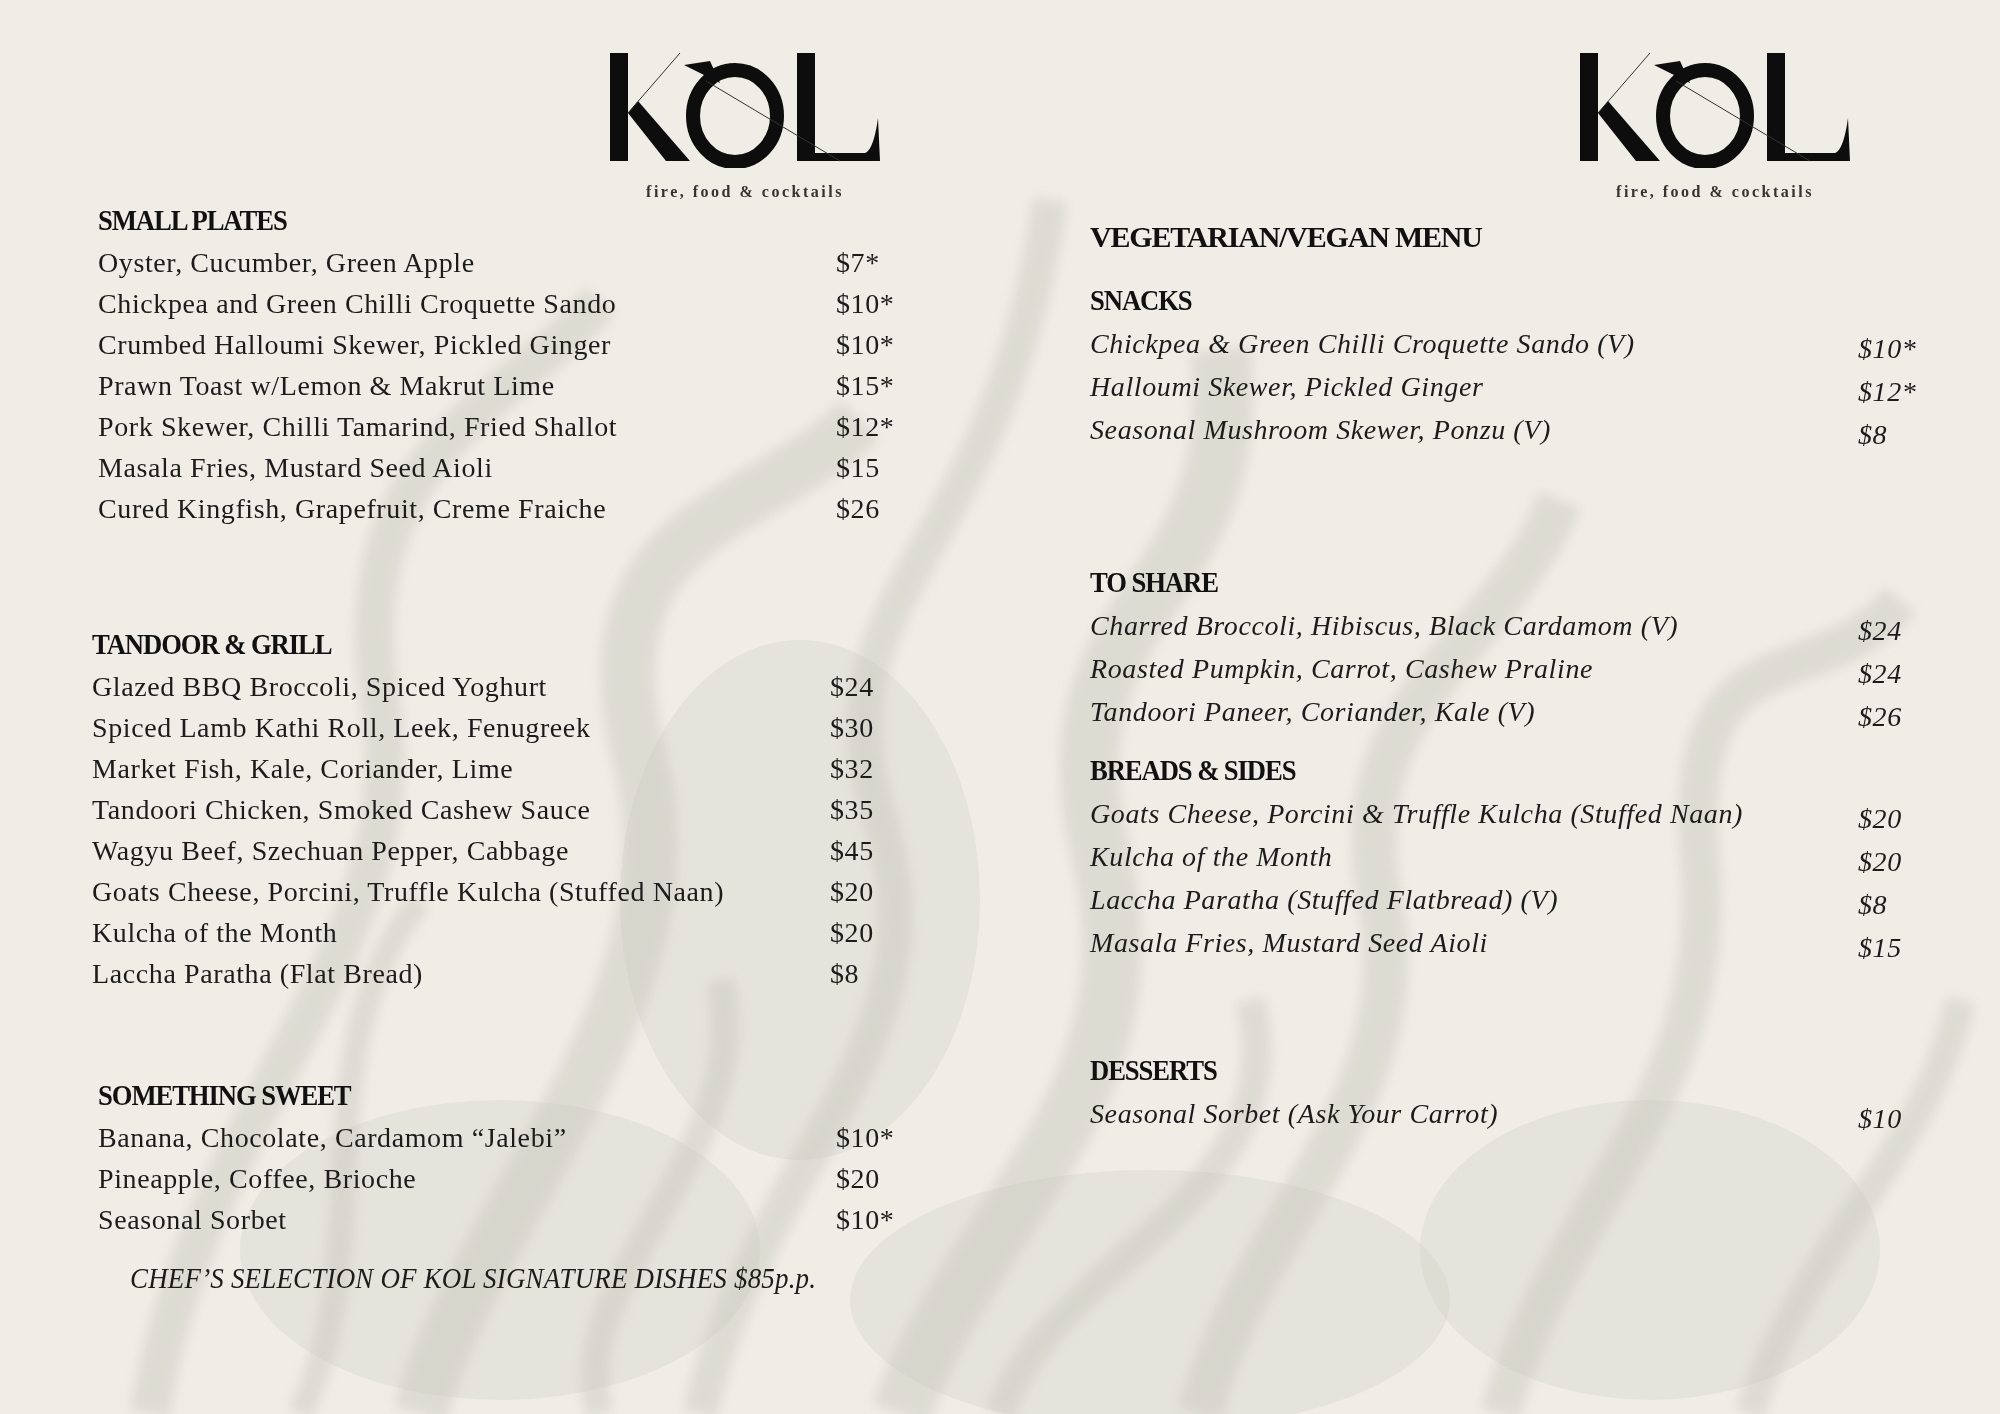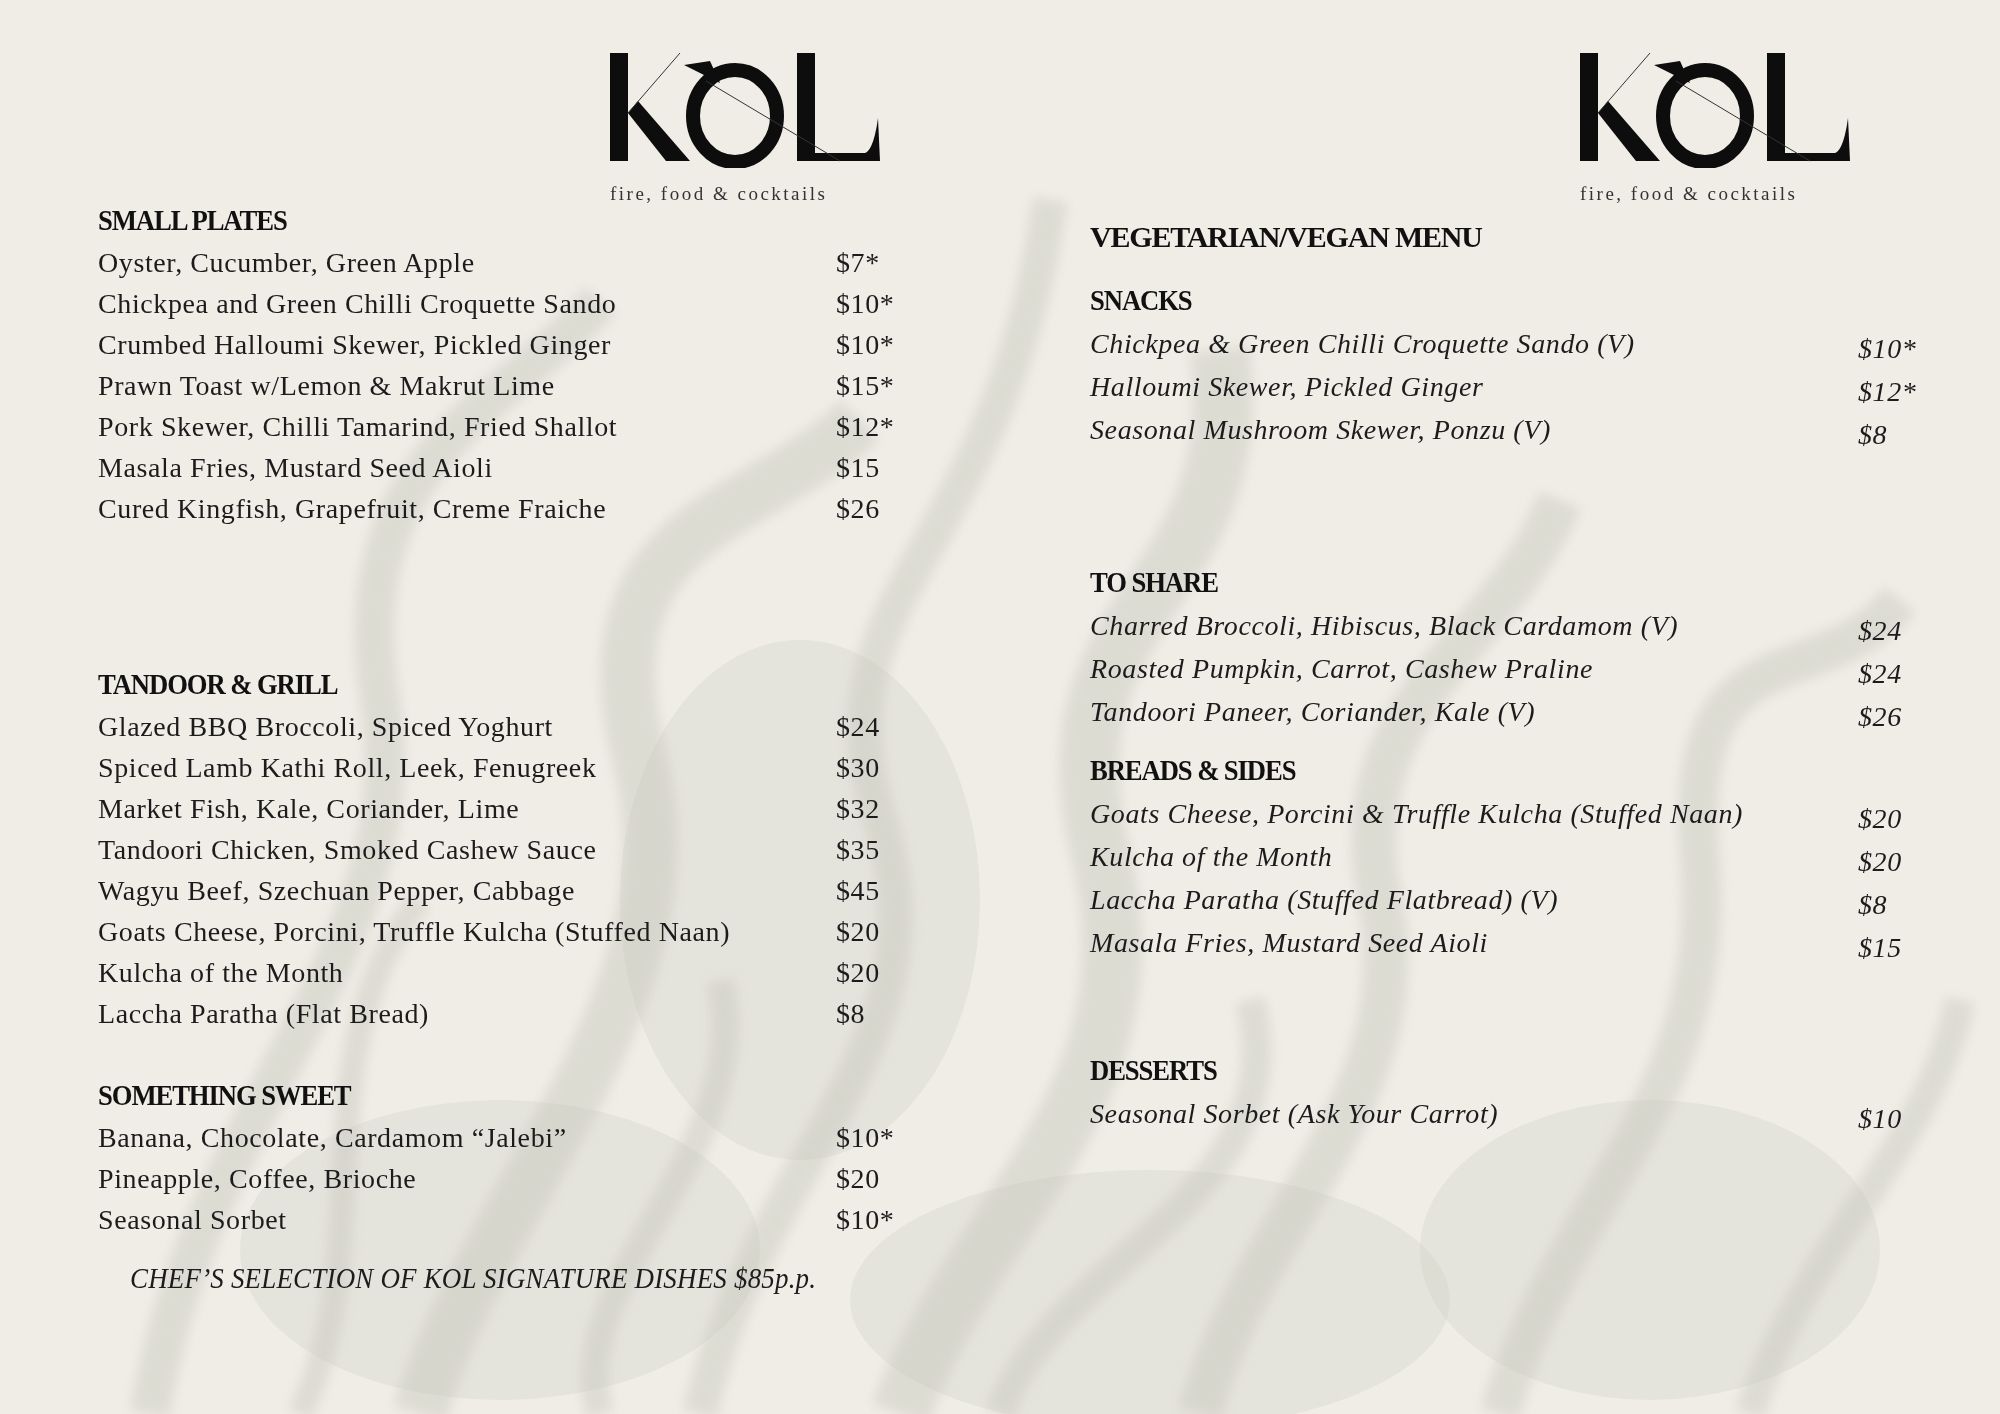--- a/index.html
+++ b/index.html
@@ -1,20 +1,20 @@
 <!DOCTYPE html>
 <html><head>
 <meta charset="utf-8">
 <style>
   html, body { margin:0; padding:0; }
   body { width:2000px; height:1414px; position:relative; overflow:hidden; background:#efede6; font-family:"DejaVu Serif", serif; color:#1a1a1a; }
   .smoke { position:absolute; inset:0; z-index:0; }
   .logo { position:absolute; width:270px; height:170px; z-index:1; }
   .logo svg { position:absolute; left:0; top:0; }
-  .tagline { position:absolute; top:130px; left:0; width:270px; text-align:left; font-family:"Liberation Serif", serif; font-size:19px; letter-spacing:2.5px; color:#333; }
+  .tagline { position:absolute; top:130px; left:0; width:270px; text-align:center; font-family:"Liberation Serif", serif; font-size:16px; letter-spacing:2.5px; color:#333;font-weight:bold; }
   .section { position:absolute; z-index:1; }
   .sec-title { font-family:"Liberation Serif", serif; font-weight:bold; font-size:29px; letter-spacing:-1.2px; transform:scaleX(0.92); transform-origin:left; color:#111; height:40px; line-height:40px; margin-bottom:2px; }
   .row { position:relative; height:41px; line-height:41px; font-family:"Liberation Serif", serif; font-size:28px; letter-spacing:0.6px; color:#1c1c1c; white-space:nowrap; }
   .row .name { position:absolute; left:0; }
   .row .price { position:absolute; }
   .left .row .price { left:738px; }
   .right .row { height:43px; line-height:43px;font-style:italic; }
   .right .row .price { left:768px; top:5px; }
   .veg-title { position:absolute; z-index:1; left:1090px; width:850px; top:220px; font-family:"Liberation Serif", serif; font-weight:bold; font-size:30px; letter-spacing:-1.2px; color:#111; }
   .chef { position:absolute; z-index:1; left:130px; top:1262px; font-family:"Liberation Serif", serif; font-style:italic; font-size:29px; color:#1c1c1c; transform:scaleX(0.93); transform-origin:left; letter-spacing:0.2px; }
@@ -101,21 +101,21 @@
   <div class="row">
       <span class="name">Masala Fries, Mustard Seed Aioli</span>
       <span class="price">$15</span>
     </div>
   <div class="row">
       <span class="name">Cured Kingfish, Grapefruit, Creme Fraiche</span>
       <span class="price">$26</span>
     </div>
 </div>
 
-<div class="section left" style="left:98px; top:624px;margin-top:40px;">
+<div class="section left" style="left:92px; top:624px;">
   <div class="sec-title">TANDOOR &amp; GRILL</div>
   <div class="row">
       <span class="name">Glazed BBQ Broccoli, Spiced Yoghurt</span>
       <span class="price">$24</span>
     </div>
   <div class="row">
       <span class="name">Spiced Lamb Kathi Roll, Leek, Fenugreek</span>
       <span class="price">$30</span>
     </div>
   <div class="row">

